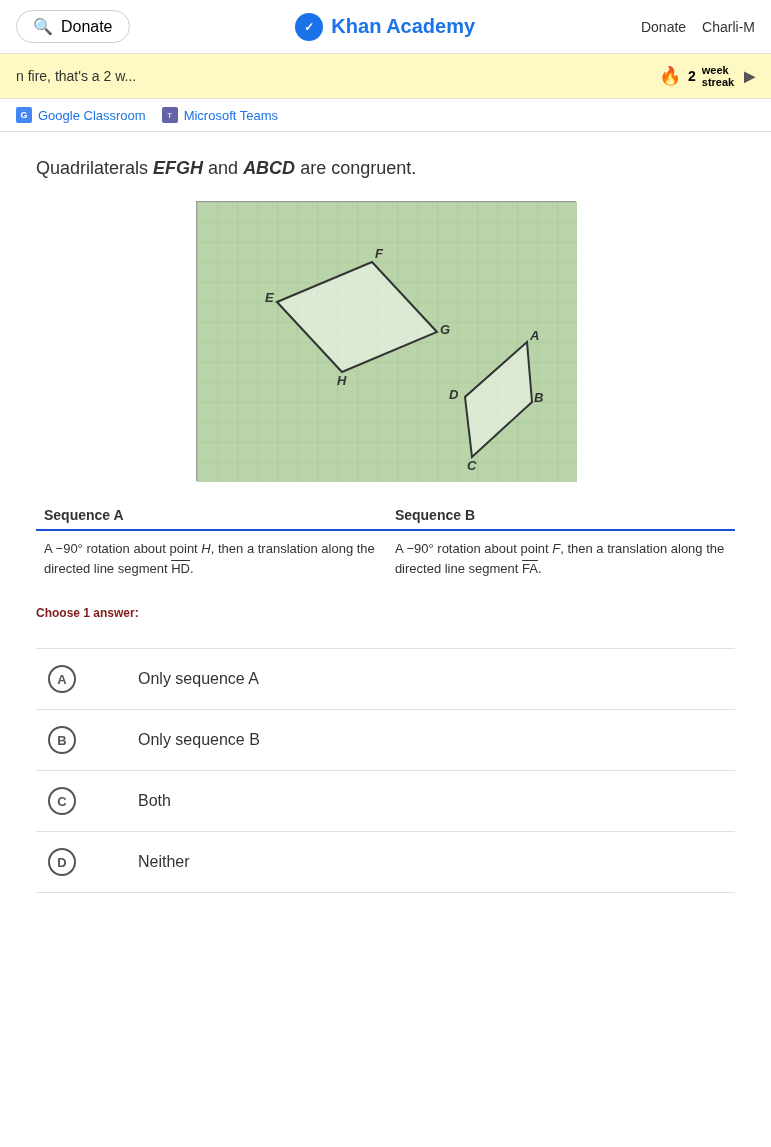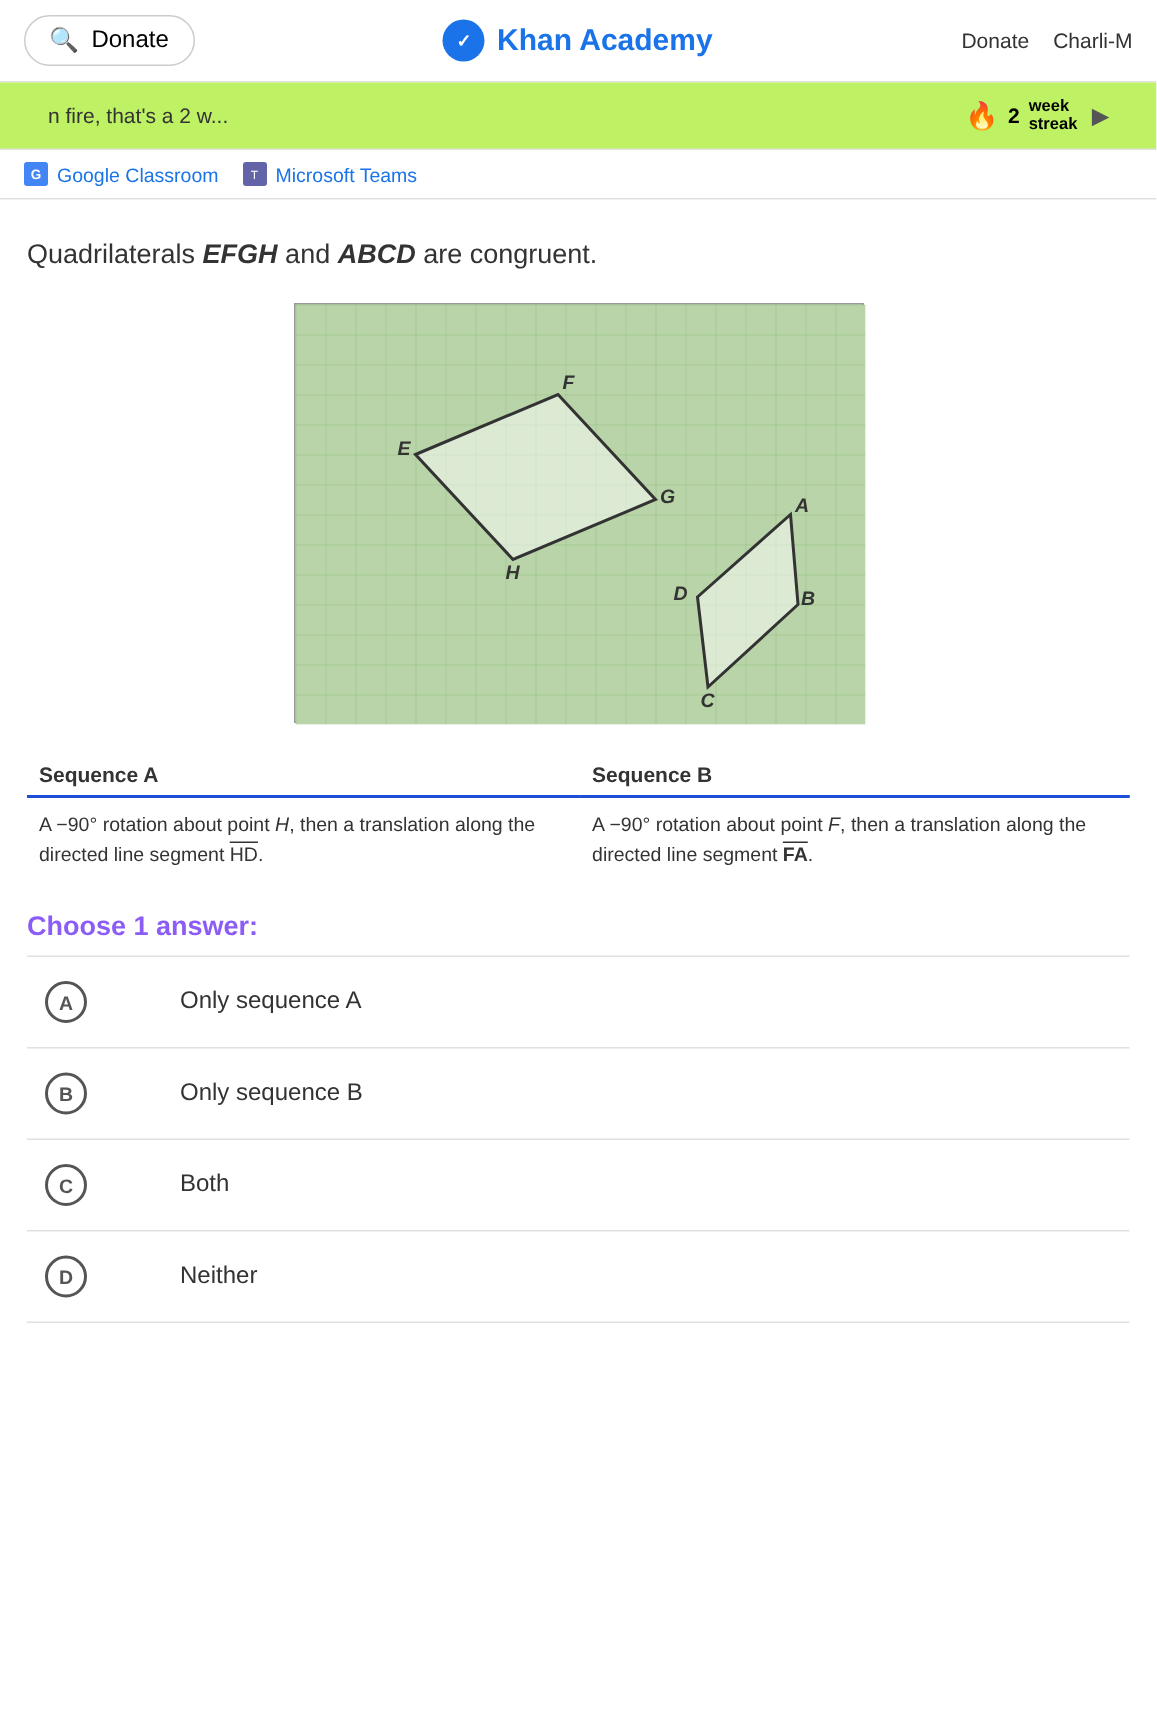--- a/index.html
+++ b/index.html
@@ -59,23 +59,23 @@
     .donate-link {
       color: #333;
       text-decoration: none;
       cursor: pointer;
     }
 
     
     .streak-bar {
       display: flex;
       align-items: center;
-      padding: 10px 32px;
+      padding: 10px 16px;
       border-bottom: 1px solid #e0e0e0;
-      background: #bef264;
+      background: #fef9c3;
       gap: 20px;
     }
     .streak-left {
       font-size: 14px;
       color: #333;
       flex: 1;
     }
     .streak-center {
       display: flex;
       align-items: center;
@@ -156,21 +156,21 @@
       border-radius: 2px;
       display: flex;
       align-items: center;
       justify-content: center;
       color: white;
       font-size: 8px;
     }
 
     
     .main-content {
-      padding: 24px 18px;
+      padding: 24px 36px;
     }
 
     .problem-title {
       font-size: 18px;
       color: #333;
       margin-bottom: 20px;
       line-height: 1.4;
     }
     .problem-title .italic-bold {
       font-style: italic;
@@ -221,24 +221,24 @@
     .sequences-table td {
       font-size: 13px;
       color: #333;
       padding: 8px 8px;
       vertical-align: top;
       line-height: 1.5;
     }
 
     
     .choose-label {
-      font-size: 18px;
-      font-weight: 600;
-      color: #8b5cf6;
-      margin-bottom: 9px;
+      font-size: 12px;
+      font-weight: 600;
+      color: #7f1d1d;
+      margin-bottom: 28px;
     }
     .answer-options {
       list-style: none;
       display: flex;
       flex-direction: column;
       gap: 0;
     }
     .answer-option {
       display: flex;
       align-items: center;
@@ -353,21 +353,21 @@
         <th>Sequence A</th>
         <th>Sequence B</th>
       </tr>
     </thead>
     <tbody>
       <tr>
         <td>
           A −90° rotation about point <em>H</em>, then a translation along the directed line segment <span style="text-decoration:overline;">HD</span>.
         </td>
         <td>
-          A −90° rotation about point <em>F</em>, then a translation along the directed line segment <span style="text-decoration:overline;font-weight:bold;">FA</span>.
+          A −90° rotation about point <em>F</em>, then a translation along the directed line segment <span style="text-decoration:overline;">FA</span>.
         </td>
       </tr>
     </tbody>
   </table>
 
   <div class="choose-label">Choose 1 answer:</div>
 
   <ul class="answer-options">
     <li class="answer-option">
       <div class="option-circle">A</div>

